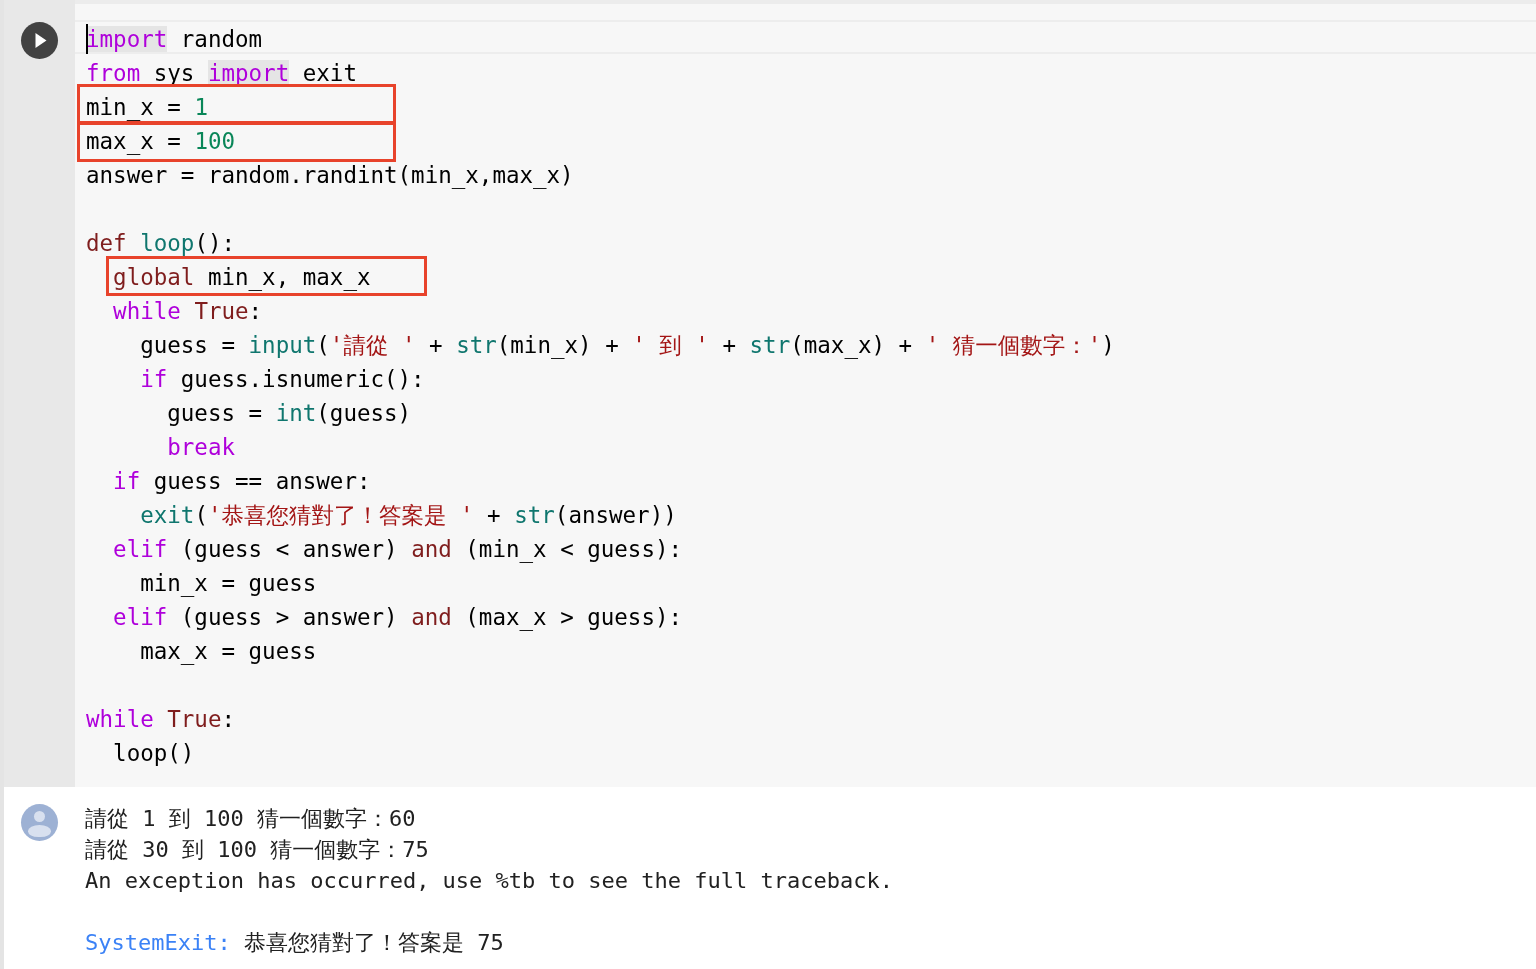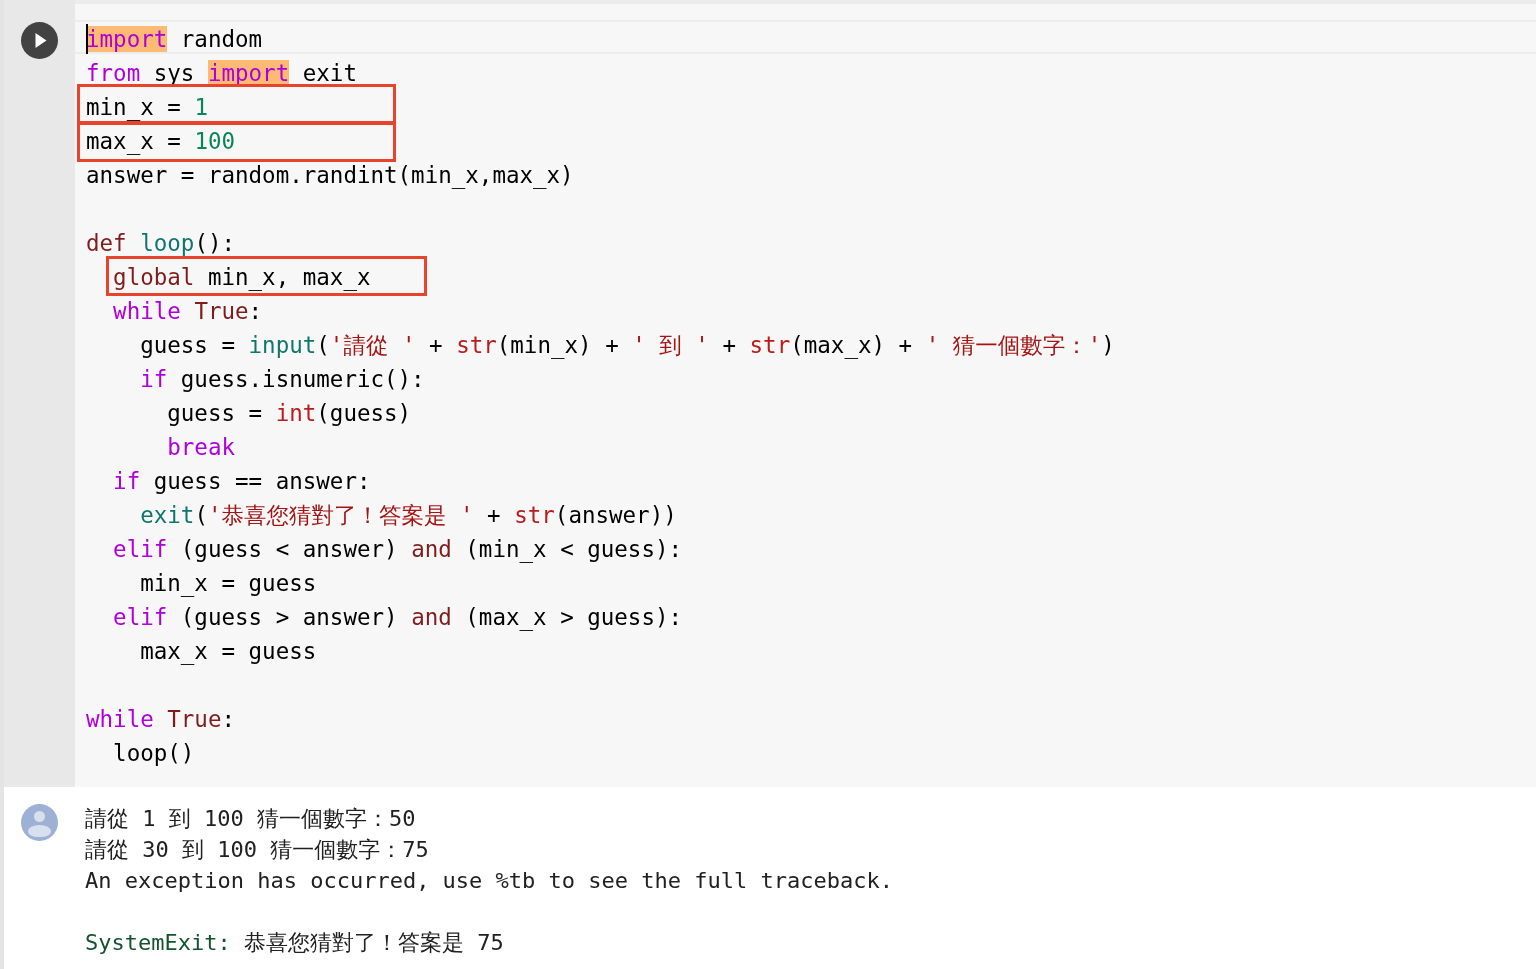--- a/index.html
+++ b/index.html
@@ -32,24 +32,24 @@
   }
   .run-btn svg { position:absolute; left:0; top:0; }
   .code {
     position:absolute; left:86px; top:22px; margin:0;
     font-size:22.5px; line-height:34px; white-space:pre; color:#000;
   }
   .code .line { height:34px; }
   .kw { color:#af00db; }
   .kb { color:#7f1d1d; }
   .fn { color:#0f766e; }
-  .bi { color:#b91c1c; }
+  .bi { color:#0f766e; }
   .num { color:#098658; }
   .str { color:#a31515; }
-  .hl { background:#fdba74; }
+  .hl { background:#e5e5e5; }
   .cursor {
     position:absolute; left:86px; top:24px; width:2px; height:30px; background:#000;
   }
   .box {
     position:absolute; border:3px solid #e8432b; box-sizing:border-box;
   }
   .output {
     position:absolute; left:4px; top:787px; width:1532px; height:182px; background:#ffffff;
   }
   .avatar {
@@ -59,21 +59,21 @@
   .avatar .head {
     position:absolute; left:13px; top:7px; width:11px; height:11px; border-radius:50%; background:#d8e0ef;
   }
   .avatar .body {
     position:absolute; left:7px; top:21px; width:23px; height:12px; border-radius:50% 50% 45% 45%; background:#d8e0ef;
   }
   .out-text {
     position:absolute; left:85px; top:803px; margin:0;
     font-size:22px; line-height:31px; white-space:pre; color:#212121;
   }
-  .err-name { color:#14532d; }
+  .err-name { color:#3b82f6; }
 </style>
 </head>
 <body>
 
 <div class="cell">
   <div class="left-bar"></div>
   <div class="top-edge"></div>
   <div class="gutter"></div>
   <div class="editor"></div>
   <div class="curline"></div>
@@ -91,18 +91,18 @@
       <div class="box" style="left: 77px; top: 84px; width: 319px; height: 40px; border-color: rgb(232, 67, 43);"></div>
       <div class="box" style="left: 77px; top: 122px; width: 319px; height: 40px; border-color: rgb(232, 67, 43);"></div>
       <div class="box" style="left: 106px; top: 256px; width: 321px; height: 40px; border-color: rgb(232, 67, 43);"></div>
     </div>
 
   <div class="output"></div>
   <div class="avatar">
     <div class="head"></div>
       <div class="body"></div>
   </div>
-  <pre class="out-text"><span>請從 1 到 100 猜一個數字：50</span>
+  <pre class="out-text"><span>請從 1 到 100 猜一個數字：60</span>
 <span>請從 30 到 100 猜一個數字：75</span>
 <span>An exception has occurred, use %tb to see the full traceback.</span>
 <span></span>
 <span class="err-name">SystemExit:</span><span> 恭喜您猜對了！答案是 75</span></pre>
 </div>
 
 </body></html>

